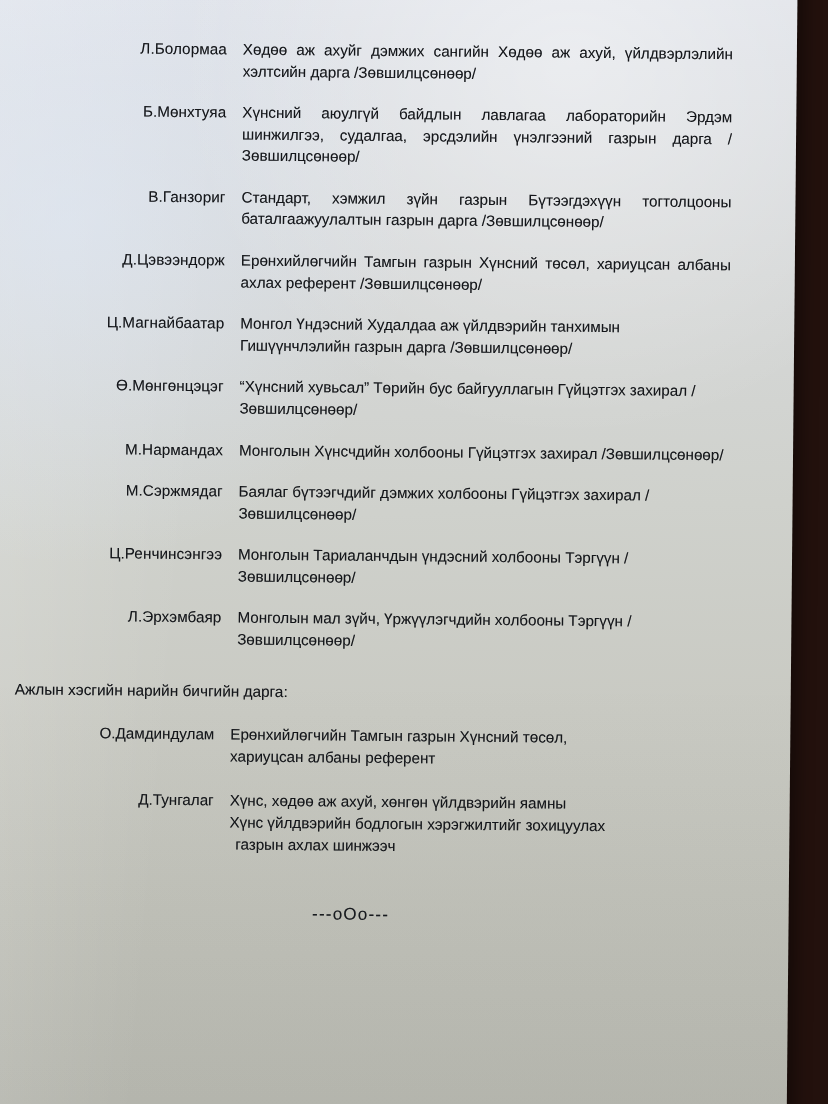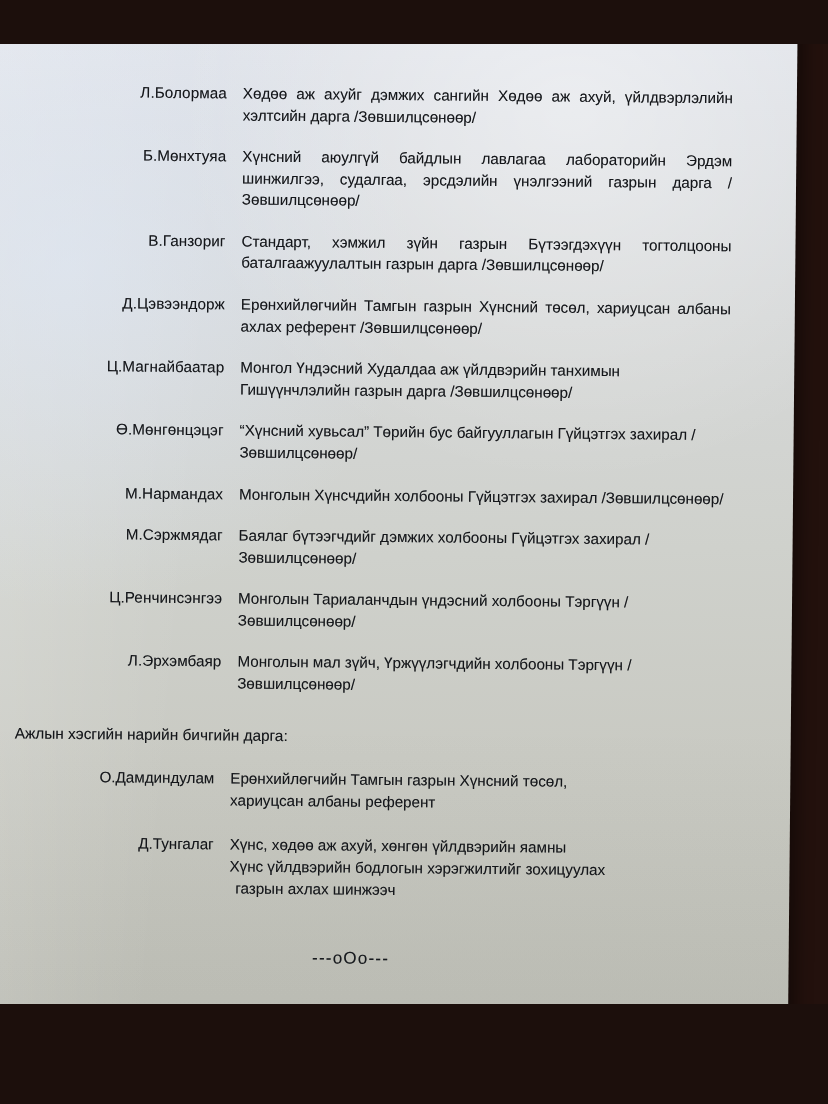--- a/index.html
+++ b/index.html
@@ -3,25 +3,24 @@
 <meta charset="utf-8">
 <style>
   html, body {
     margin: 0;
     padding: 0;
     background: #1c0f0c;
   }
   .photo {
     position: relative;
     width: 828px;
-    height: 960px;
+    height: 1104px;
     overflow: hidden;
     background: #23110d;
     font-family: "Liberation Sans", "DejaVu Sans", sans-serif;
-    margin-top: 44px;
   }
 
   
   .back-sheet {
     position: absolute;
     left: -40px;
     top: -60px;
     width: 300px;
     height: 220px;
     background: linear-gradient(160deg, #e8edf6 0%, #cfd8e6 55%, #aab8cc 100%);

